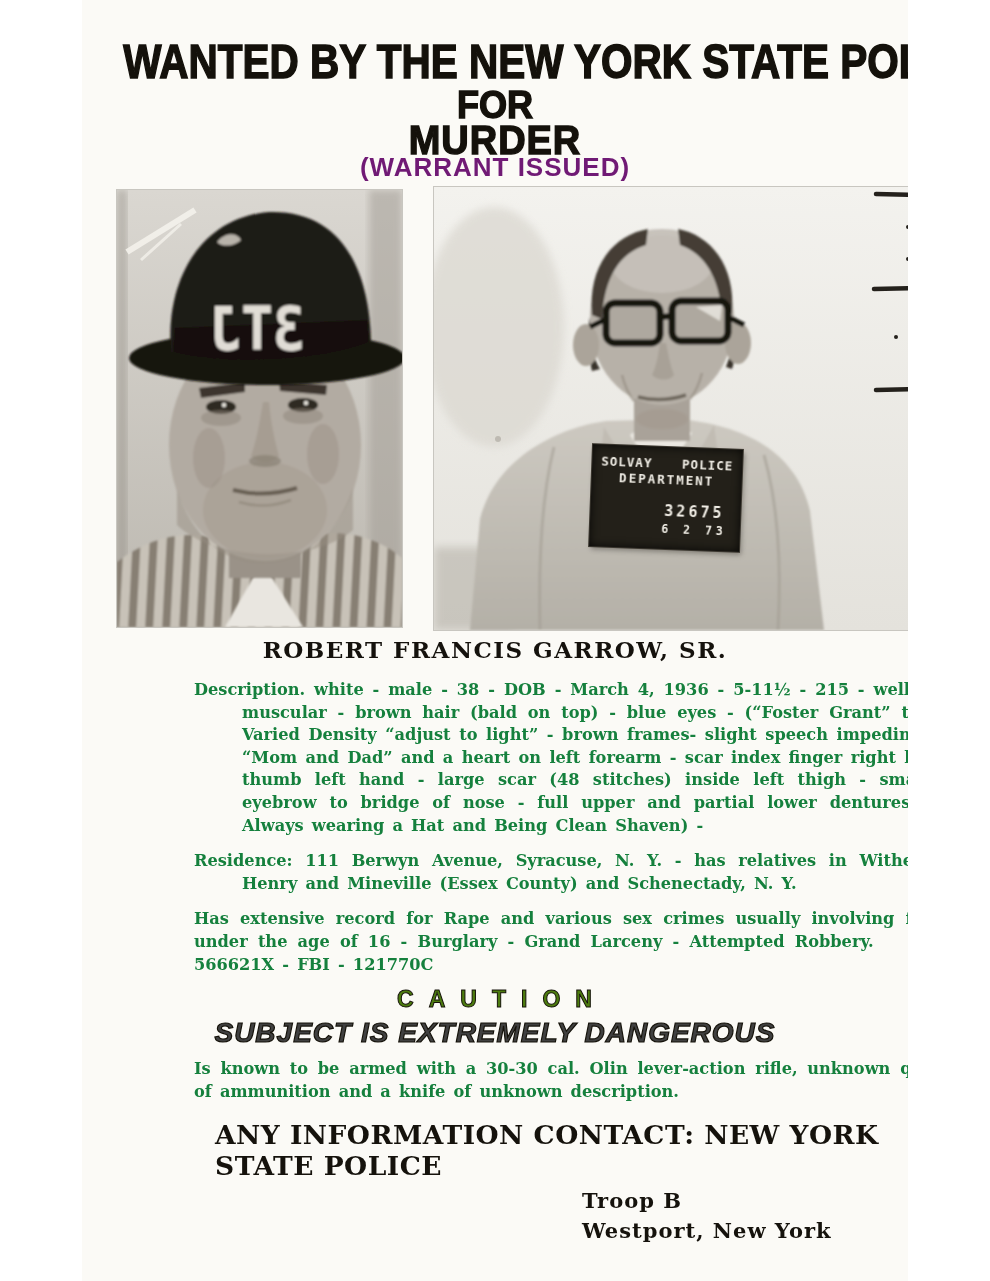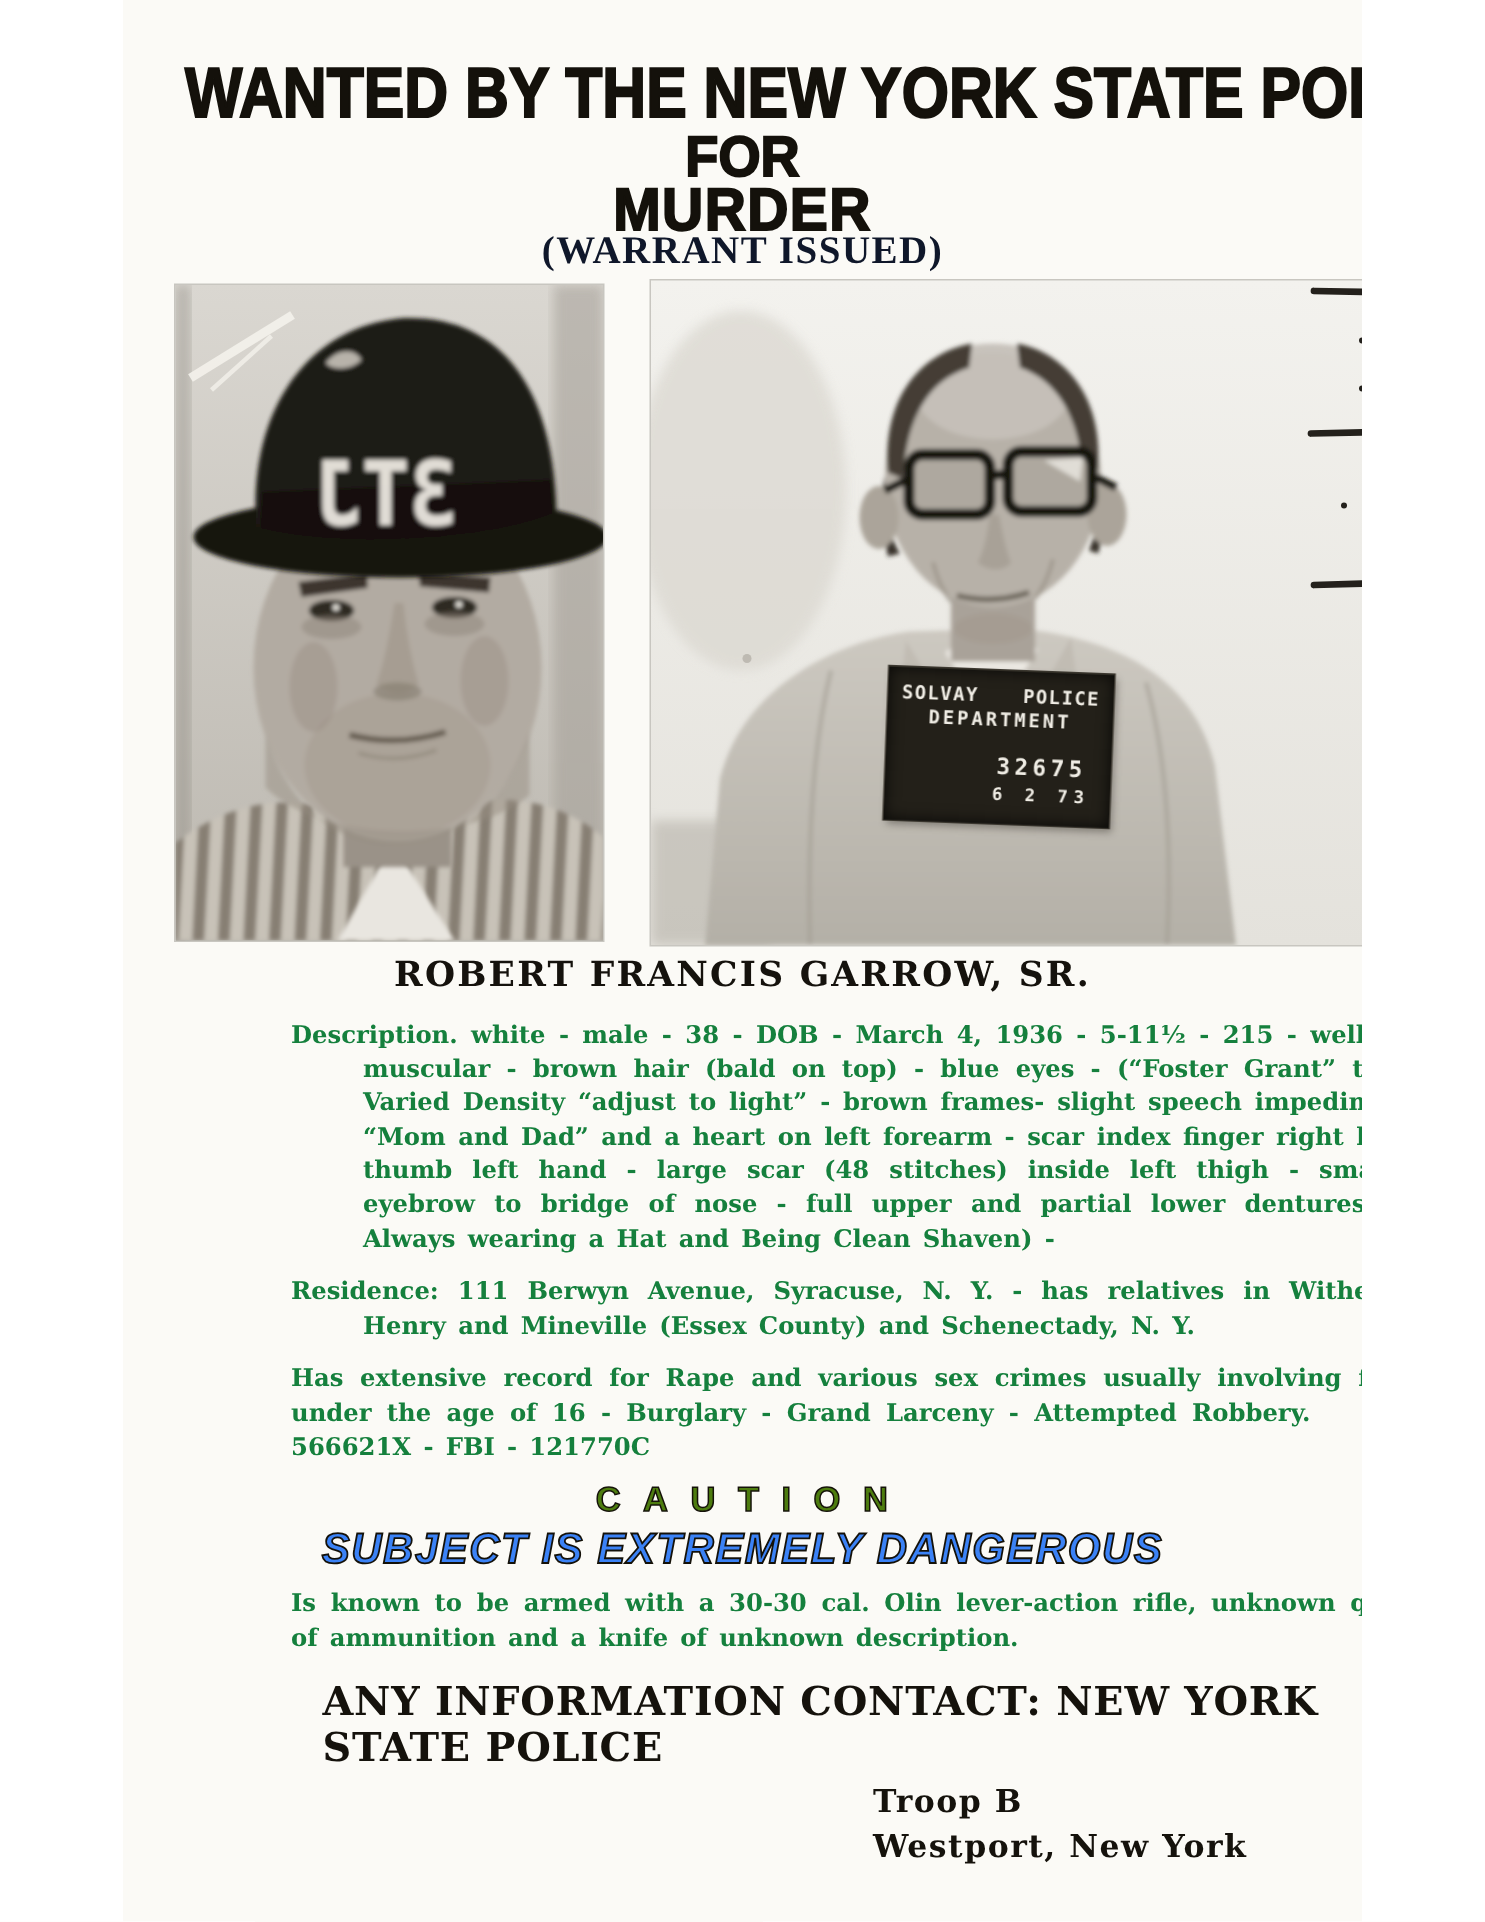--- a/index.html
+++ b/index.html
@@ -10,22 +10,22 @@
   }
 
   
   .hdr { position:absolute; left:0; right:0; text-align:center; white-space:nowrap;
          font-family:"Liberation Sans", sans-serif; font-weight:900; color:#14110b;
          -webkit-text-stroke:1.4px #14110b; }
   .hdr1 { top:36px;  font-size:45px; letter-spacing:0px; transform:scaleX(.90) scaleY(1.05); }
   .hdr2 { top:84px;  font-size:38px; transform:scaleX(.95); }
   .hdr3 { top:118px; font-size:40px; letter-spacing:1px; transform:scaleX(.95); }
   .warrant { position:absolute; top:152px; left:0; right:0; text-align:center;
-             font-family:Liberation Serif, serif; font-weight:700; font-size:26px;
-             letter-spacing:1px; color:#0f172a; }
+             font-family:Liberation Sans, sans-serif; font-weight:700; font-size:26px;
+             letter-spacing:1px; color:#701a75; }
 
   
   .photo { position:absolute; overflow:hidden; background:#d8d5cf;
            box-shadow:0 0 0 1px rgba(70,64,55,.28), inset 0 0 18px rgba(60,55,45,.25); }
   .photo-left  { left:35px;  top:190px; width:285px; height:437px; }
   .photo-right { left:352px; top:187px; width:633px; height:443px; background:#eeede9; }
   .photo svg { display:block; }
 
   
   .placard { position:absolute; left:157px; top:260px; width:150px; height:102px;
@@ -43,21 +43,21 @@
   .name { text-align:center; font-size:23px; font-weight:700; letter-spacing:1.5px;
           color:#15120d; margin:0 0 16px 0; }
   .p-body { font-size:16.2px; font-weight:700; line-height:22.6px; text-align:justify;
             word-spacing:2.5px; color:#15803d; margin:0 88px 0 112px; width:782px; }
   .hang { padding-left:48px; text-indent:-48px; }
   .gap14 { margin-bottom:13px; } .gap10 { margin-bottom:9px; }
   .caution { text-align:center; font-family:"Liberation Sans", sans-serif; font-weight:900;
              font-size:23px; letter-spacing:15px; color:#4d7c0f; -webkit-text-stroke:1px #141109;
              margin:10px 0 4px 14px; }
   .danger { text-align:center; font-family:"Liberation Sans", sans-serif; font-weight:900;
-            font-style:italic; font-size:28px; letter-spacing:1px; color:#3b82f6;
+            font-style:italic; font-size:28px; letter-spacing:1px; color:#404040;
             -webkit-text-stroke:1.2px #141109; margin:0 0 9px 0; transform:scaleY(1.02); }
 
   
   .contact { margin-top:16px; color:#15120c; }
   .c-head { margin-left:133px; font-size:26.5px; font-weight:700; letter-spacing:.5px;
             margin-bottom:7px; }
   .c-line { margin-left:500px; font-size:21px; font-weight:700; letter-spacing:1px;
             margin-bottom:5px; }
 </style>
 </head>

